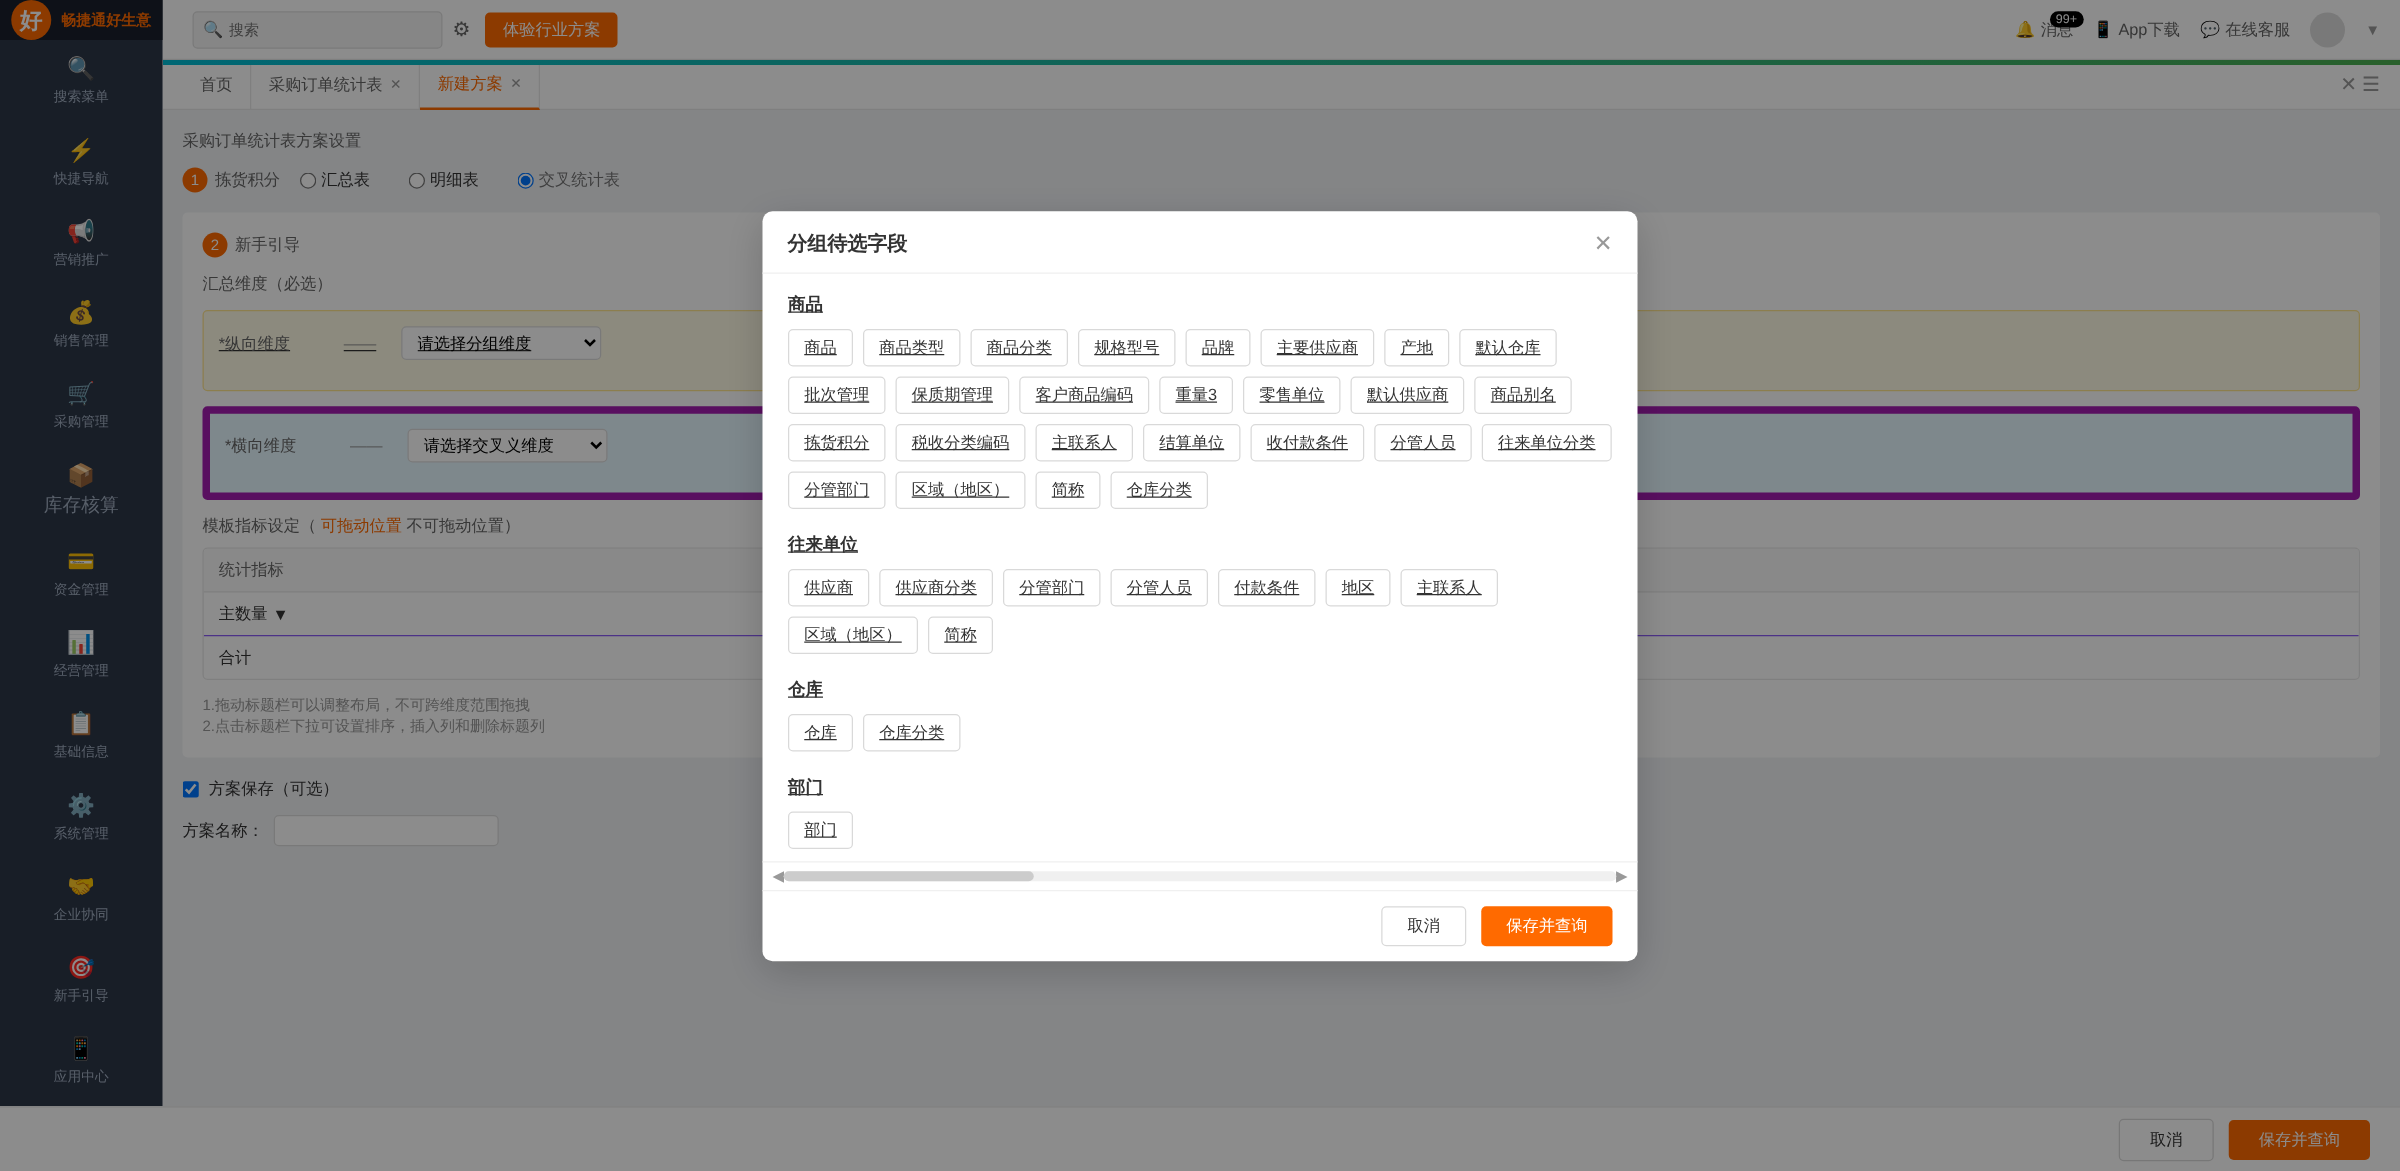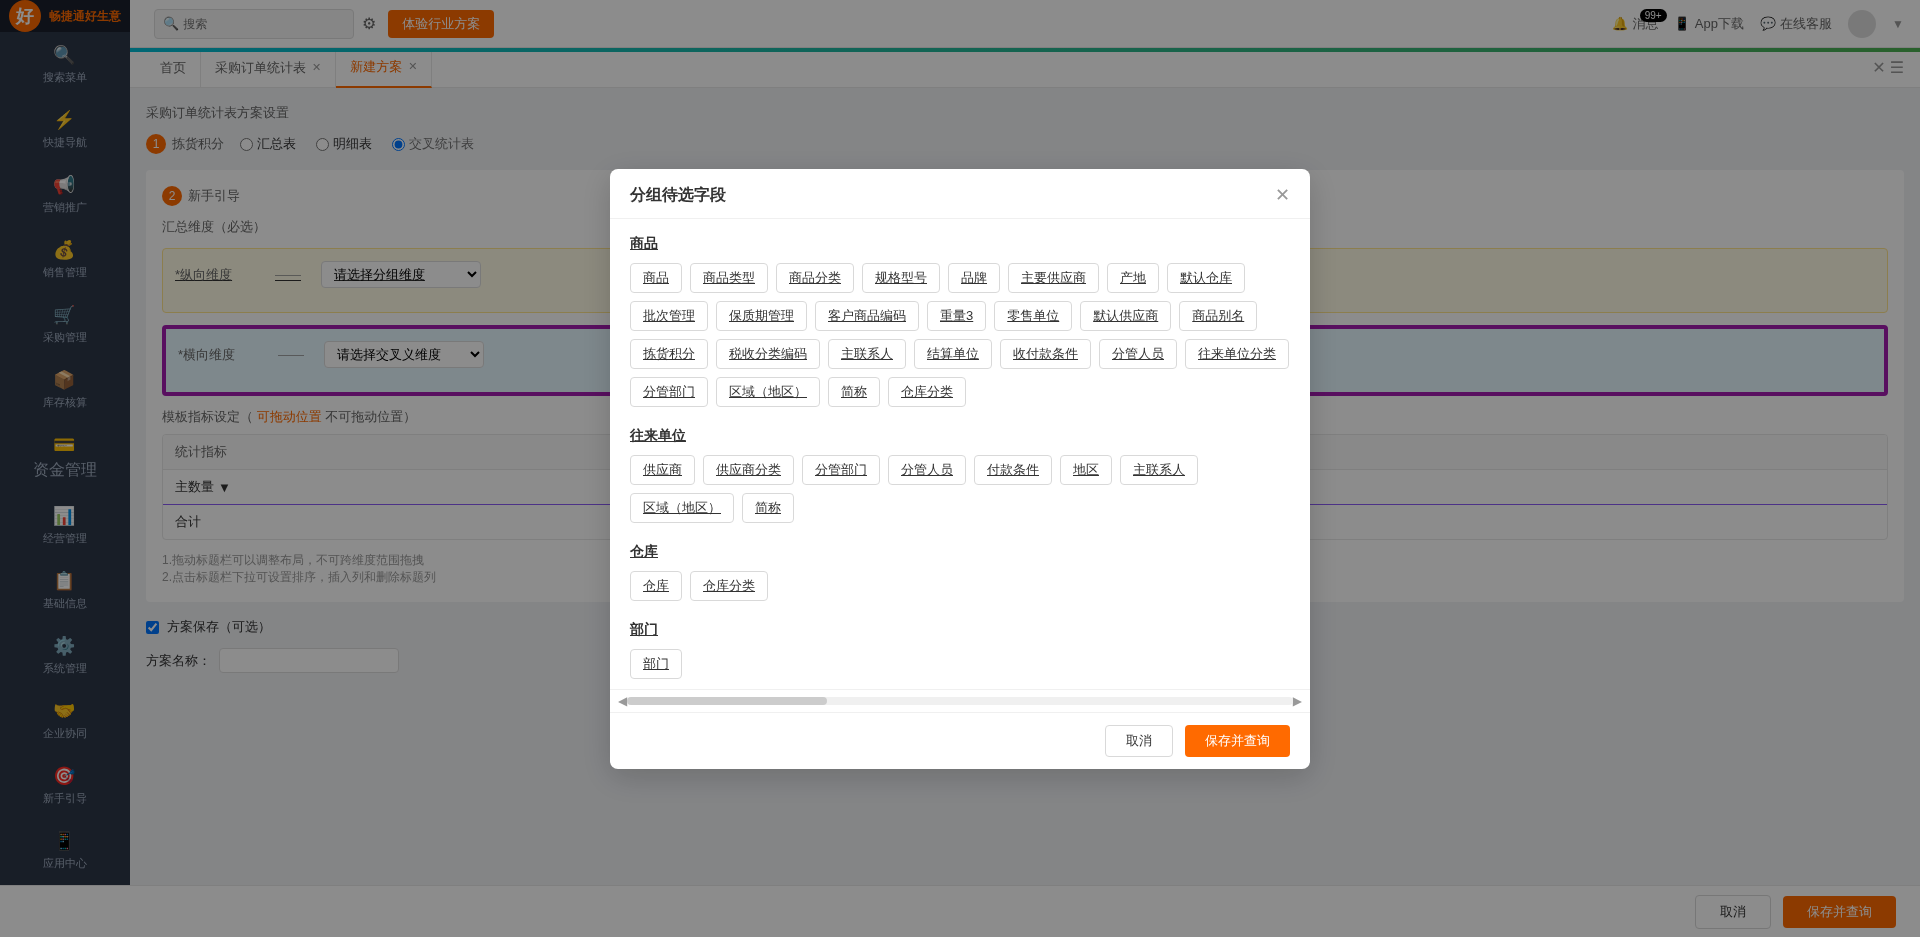--- a/index.html
+++ b/index.html
@@ -148,21 +148,21 @@
       display: flex; align-items: center; gap: 6px;
       font-size: 13px; color: #666;
     }
     .step-num {
       width: 20px; height: 20px; border-radius: 50%;
       background: #ff6a00; color: white;
       display: flex; align-items: center; justify-content: center;
       font-size: 12px;
     }
     .radio-group {
-      display: flex; gap: 20px; align-items: flex-start;
+      display: flex; gap: 31px; align-items: flex-start;
     }
     .radio-item {
       display: flex; align-items: center; gap: 4px; cursor: pointer; font-size: 13px;
     }
     .section-card {
       background: #fff;
       border-radius: 4px;
       padding: 16px;
       margin-bottom: 16px;
     }
@@ -325,25 +325,25 @@
       <div class="sidebar-item">
         <span class="icon">💰</span>
         <span style="font-size:11px;">销售管理</span>
       </div>
       <div class="sidebar-item">
         <span class="icon">🛒</span>
         <span style="font-size:11px;">采购管理</span>
       </div>
       <div class="sidebar-item">
         <span class="icon">📦</span>
-        <span style="font-size:11px;font-family:Liberation Serif, serif;">库存核算</span>
+        <span style="font-size:15px;font-family:Liberation Serif, serif;">库存核算</span>
       </div>
       <div class="sidebar-item">
         <span class="icon">💳</span>
-        <span style="font-size:16px;">资金管理</span>
+        <span style="font-size:11px;">资金管理</span>
       </div>
       <div class="sidebar-item">
         <span class="icon">📊</span>
         <span style="font-size:11px;">经营管理</span>
       </div>
       <div class="sidebar-item">
         <span class="icon">📋</span>
         <span style="font-size:11px;">基础信息</span>
       </div>
       <div class="sidebar-item">
@@ -453,21 +453,21 @@
     </div>
     <div style="background:#fffbe6;border:1px solid #ffe58f;border-radius:4px;padding:12px;margin-bottom:12px;text-decoration:underline;">
       <div class="form-row">
         <span class="form-label">*纵向维度</span>
         <span style="margin:0 8px;color:#999;">——</span>
         <select class="form-select">
           <option>请选择分组维度</option>
         </select>
       </div>
     </div>
-    <div style="background:#e6f7ff;border:4px solid #a21caf;border-radius:4px;padding:12px;margin-bottom:12px;">
+    <div style="background:#e6f7ff;border:6px solid #a21caf;border-radius:4px;padding:12px;margin-bottom:12px;">
       <div class="form-row">
         <span class="form-label">*横向维度</span>
         <span style="margin:0 8px;color:#999;">——</span>
         <select class="form-select">
           <option>请选择交叉义维度</option>
         </select>
       </div>
     </div>
 
     <div style="font-size:13px;color:#666;margin-bottom:8px;">

